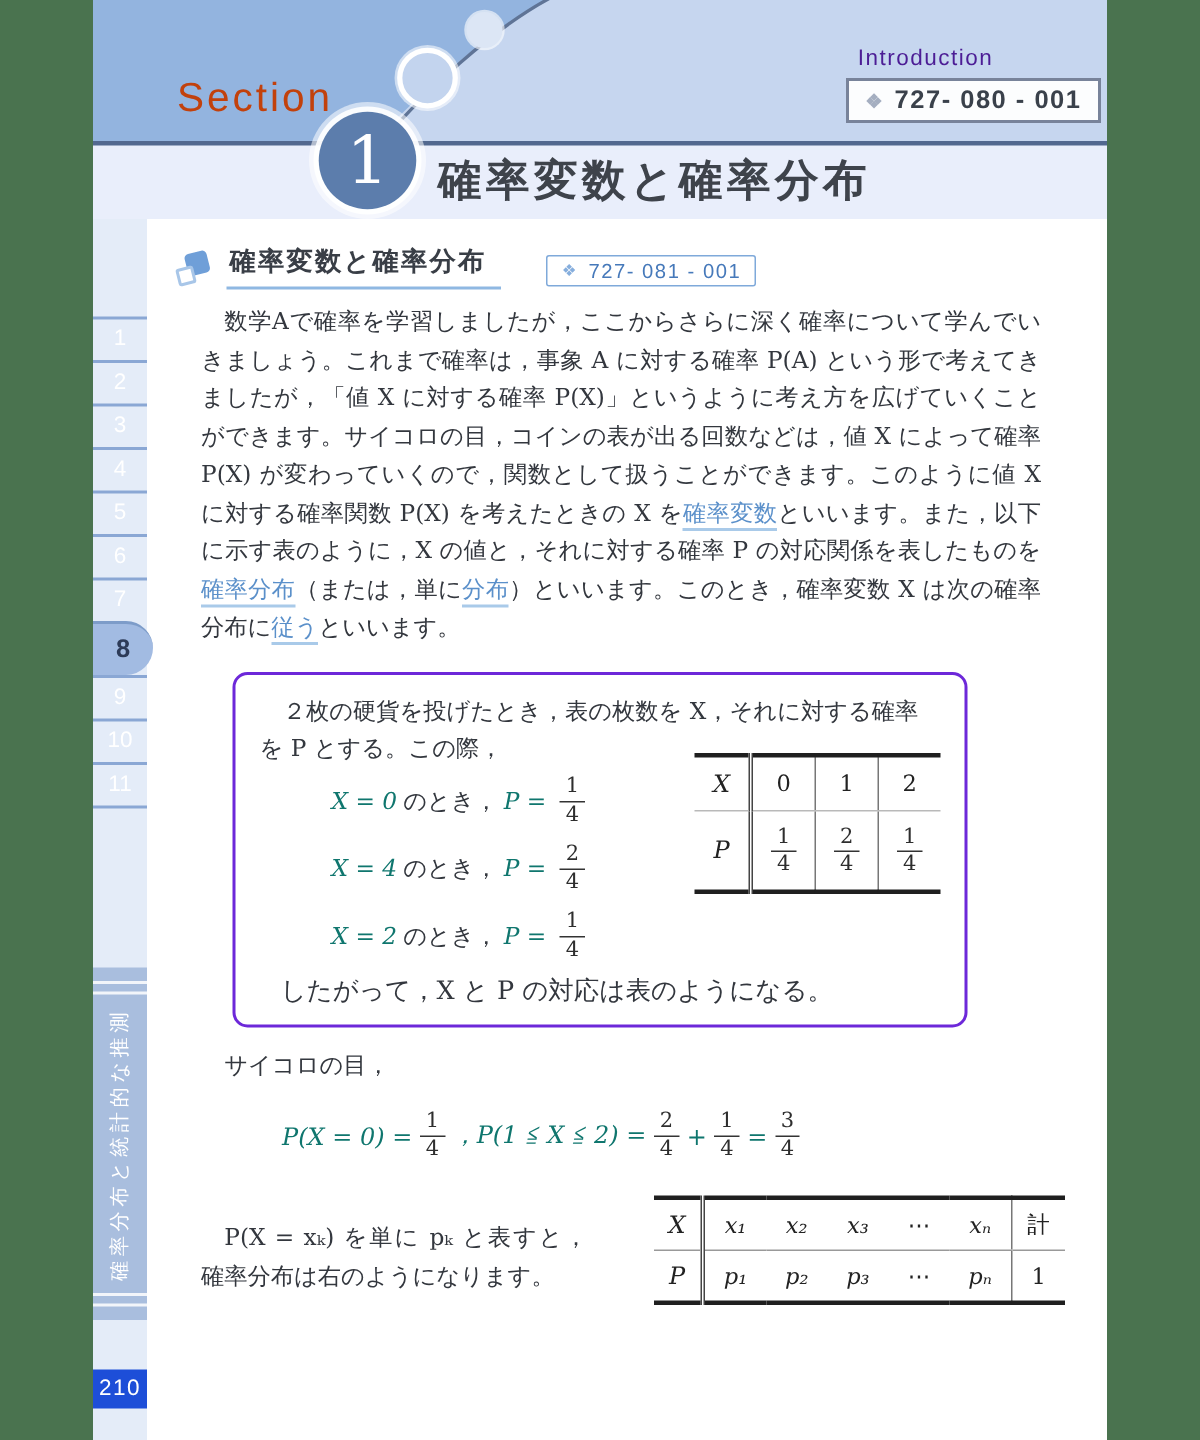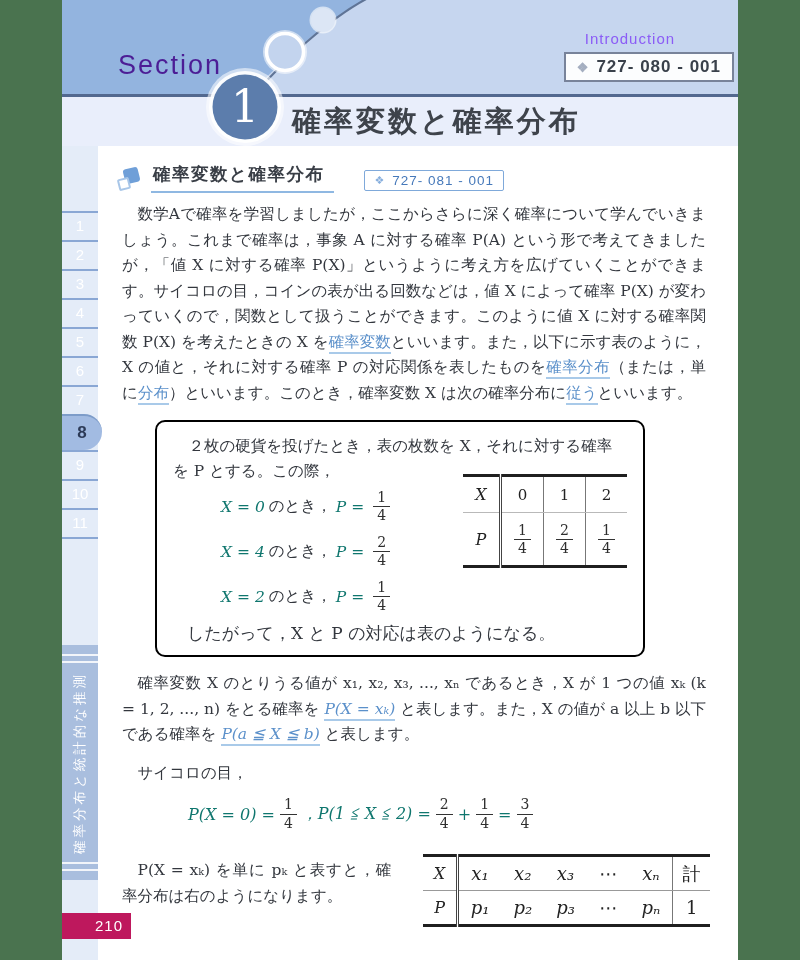--- a/index.html
+++ b/index.html
@@ -6,23 +6,23 @@
   body{font-family:"Liberation Sans",sans-serif;}
   .canvas{position:relative;width:800px;height:960px;background:#4a734f;overflow:hidden;}
   .page{position:absolute;left:62px;top:0;width:676px;height:960px;background:#ffffff;}
 
   
   .header-wrap{position:relative;width:676px;height:146px;}
   .band-top{position:absolute;top:0;left:0;width:676px;height:96px;background:#c6d6ef;}
   .band-title{position:absolute;top:96px;left:0;width:676px;height:50px;background:#e9eefb;}
   .deco-svg{position:absolute;top:0;left:0;z-index:2;pointer-events:none;}
   .section-label{position:absolute;left:56px;top:50px;z-index:3;font-size:27px;font-weight:300;
-    color:#4c1d95;letter-spacing:2px;}
+    color:#c2410c;letter-spacing:2px;}
   .intro-wrap{position:absolute;right:4px;top:30px;z-index:3;}
-  .intro-label{color:#8b5cf6;font-size:15px;letter-spacing:1px;margin:0 0 5px 21px;font-weight:300;}
+  .intro-label{color:#4c1d95;font-size:15px;letter-spacing:1px;margin:0 0 5px 8px;font-weight:300;}
   .code-box{display:flex;align-items:center;gap:7px;background:#fcfdfe;border:2px solid #78839a;
     padding:3px 11px;font-size:17px;color:#3a414b;letter-spacing:1px;font-weight:600;}
   .diamond{font-style:normal;}
   .diamond.gray{color:#a4aec0;font-size:13px;}
   .big-title{display:inline-block;padding-left:230px;line-height:50px;font-size:29px;font-weight:600;
     color:#3e434b;letter-spacing:3px;}
 
   
   .side-strip{position:absolute;left:0;top:146px;width:36px;height:814px;background:#e4ecf8;z-index:4;}
   .tabs{margin-top:65px;}
@@ -31,71 +31,71 @@
   .tab.active{height:36px;width:40px;background:#a2bbe2;border-top:2px solid #7d9cc9;
     border-radius:0 18px 18px 0;color:#2d3b58;font-weight:700;font-size:17px;line-height:33px;}
   .tabs-end{border-top:2px solid #8aa7d4;}
   .unit-tab{position:absolute;top:499px;left:0;width:36px;height:235px;background:#a9bede;}
   .unit-tab::before{content:"";position:absolute;top:9px;left:0;right:0;height:5px;
     border-top:2px solid rgba(255,255,255,.85);border-bottom:2px solid rgba(255,255,255,.85);}
   .unit-tab::after{content:"";position:absolute;bottom:9px;left:0;right:0;height:5px;
     border-top:2px solid rgba(255,255,255,.85);border-bottom:2px solid rgba(255,255,255,.85);}
   .unit-text{position:absolute;top:50%;left:50%;transform:translate(-50%,-50%) rotate(-90deg);
     white-space:nowrap;font-size:13.5px;color:#ffffff;letter-spacing:3px;}
-  .pageno-tab{position:absolute;top:767px;left:0;width:36px;height:26px;background:#be185d;
-    color:#ffffff;font-size:15px;line-height:26px;letter-spacing:1px;padding-left:33px;}
+  .pageno-tab{position:absolute;top:767px;left:0;width:36px;height:26px;background:#1d4ed8;
+    color:#ffffff;font-size:15px;text-align:center;line-height:26px;letter-spacing:1px;}
 
   
   .content{position:relative;margin:0 28px 0 56px;padding-top:16px;
     font-family:"DejaVu Serif","Liberation Serif",serif;color:#33373e;}
   .subhead-row{display:flex;align-items:flex-end;gap:12px;font-family:"Liberation Sans",sans-serif;}
   .note-icon{position:relative;width:21px;height:22px;flex:0 0 auto;margin-bottom:3px;}
   .note-icon .sq1{position:absolute;right:0;top:0;width:15px;height:15px;background:#6f9fd8;
     border-radius:3px;transform:rotate(-14deg);}
   .note-icon .sq2{position:absolute;left:0;bottom:0;width:8px;height:8px;border:2px solid #a8c6e8;
     background:#ffffff;border-radius:2px;transform:rotate(-14deg);}
   .subhead{font-size:17.5px;font-weight:600;color:#393e46;letter-spacing:1.5px;
     border-bottom:2.5px solid #8fb8e2;padding:0 10px 5px 2px;}
   .code-box.blue{border:1.5px solid #7fa9da;background:#ffffff;color:#4679ba;font-size:13.5px;
     padding:2px 9px;margin:0 0 2px 18px;font-weight:500;border-radius:2px;}
   .diamond.blue{color:#86aedd;font-size:11px;}
 
-  p.para{margin:4px;text-align:justify;line-height:25.5px;font-size:15.5px;}
+  p.para{margin:16px;text-align:justify;line-height:25.5px;font-size:15.5px;}
   .indent{text-indent:1em;}
   .term{color:#5b90ca;border-bottom:2px solid #a9cae9;padding-bottom:1px;}
   .term.math{font-style:italic;}
   .mseg{font-style:italic;color:#0f766e;}
 
   .frac{display:inline-flex;flex-direction:column;align-items:center;font-style:normal;
     font-size:14px;line-height:1.25;margin:0 5px;color:#2e2e2e;}
   .frac .d{border-top:1.2px solid #333;padding:0 4px;}
   .frac .n{padding:0 4px;}
 
   .example-box{position:relative;box-sizing:border-box;width:490px;margin:14px 0 0 37px;
-    border:2px solid #000000;border-radius:10px;padding:12px 16px 10px 16px;background:#fff;}
+    border:2px solid #6d28d9;border-radius:10px;padding:12px 16px 10px 16px;background:#fff;}
   .box-line1{margin:0;text-indent:1em;line-height:25px;font-size:15.5px;}
   .case{display:flex;align-items:center;margin-left:48px;height:45px;font-size:15.5px;gap:4px;}
   .box-conclusion{margin:2px 0 0 14px;font-size:17px;line-height:24px;}
 
   table.ptable{border-collapse:collapse;color:#222;background:#fff;
     border-top:3px solid #1f1f1f;border-bottom:3px solid #1f1f1f;}
   .ptable th{font-style:italic;font-weight:normal;border-right:3px double #444;font-size:16px;}
   .t1{position:absolute;top:52px;right:16px;}
   .t1 th{width:34px;}
   .t1 td{width:39px;text-align:center;font-size:15px;}
   .t1 tr.r1 th,.t1 tr.r1 td{border-bottom:1px solid #b9b9b9;height:33px;}
   .t1 tr.r2{height:54px;}
   .t1 td.v{border-left:1px solid #777;}
   .t1 .frac{margin:0;}
 
   .formula-row{display:flex;align-items:center;margin:10px 0 4px 70px;font-size:16px;}
   .cols{display:flex;align-items:flex-start;gap:28px;margin-top:22px;}
   .cols .left{width:296px;}
   .t2 th{width:34px;height:31px;}
-  .t2 td{width:45px;text-align:center;height:31px;font-size:18px;}
+  .t2 td{width:45px;text-align:center;height:31px;font-size:15px;}
   .t2 tr.r1 th,.t2 tr.r1 td{border-bottom:1px solid #999;}
   .t2 td.var{font-style:italic;}
   .t2 td.total{border-left:1px solid #777;width:38px;}
 </style>
 </head>
 <body>
 
 <div class="canvas">
   <div class="page">
 
@@ -219,21 +219,20 @@
                   </span></td>
             <td class="v"><span class="frac">
                     <span class="n">1</span>
                     <span class="d">4</span>
                   </span></td>
           </tr>
         </tbody>
           </table>
       </div>
 
-      <p class="para indent" style="margin-top:14px;"><span>確率変数 X のとりうる値が x₁, x₂, x₃, ..., xₙ であるとき，X が 1 つの値 xₖ (k = 1, 2, ..., n) をとる確率を</span> <span class="term math">P(X = xₖ)</span> <span>と表します。また，X の値が a 以上 b 以下である確率を</span> <span class="term math">P(a ≦ X ≦ b)</span> <span>と表します。</span></p>
 
       <p class="para indent" style="margin-top:13px;">サイコロの目，</p>
 
       <div class="formula-row">
         <span class="mseg">P(X = 0) =</span>
         <span class="frac">
             <span class="n">1</span>
             <span class="d">4</span>
           </span>
         <span class="mseg">，P(1 ≦ X ≦ 2) =</span>

